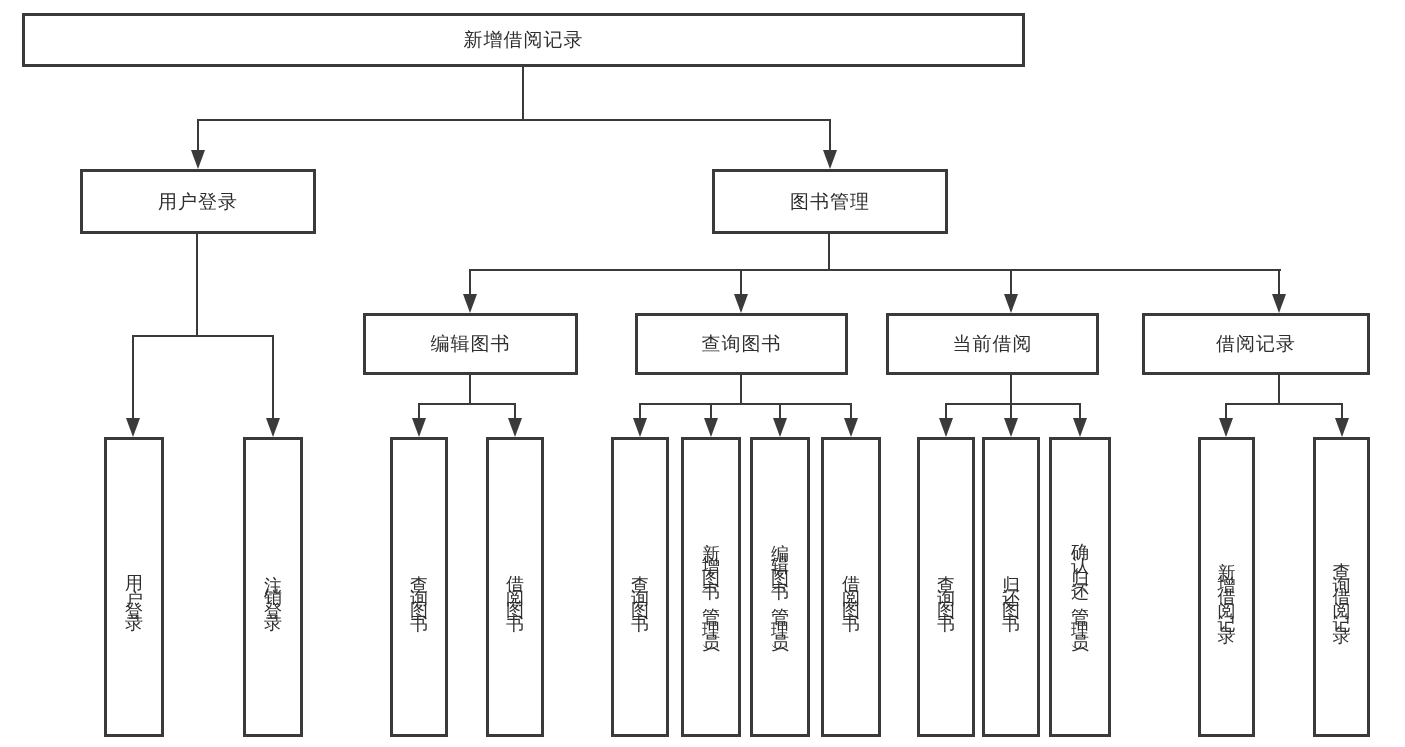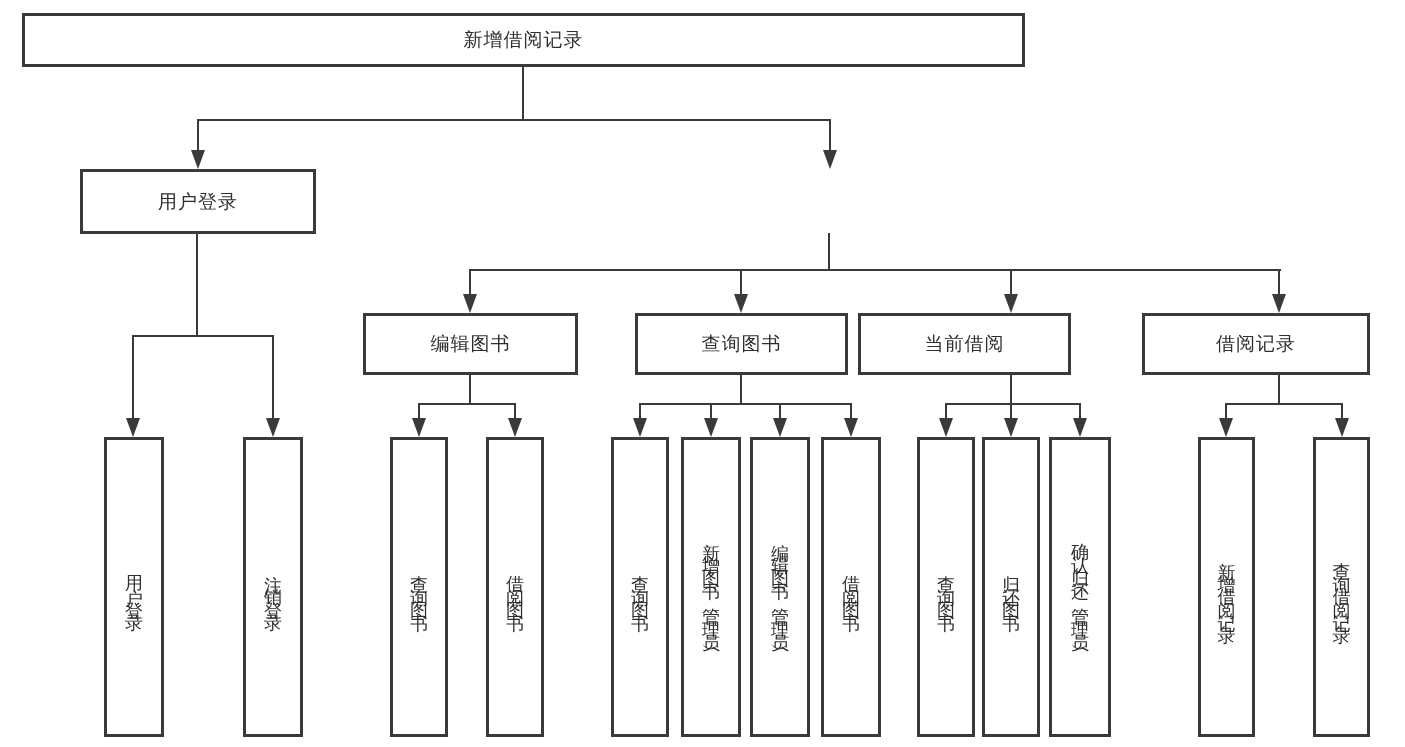--- a/index.html
+++ b/index.html
@@ -92,28 +92,31 @@
   <div class="arr" style="left:1219px;top:418px"></div>
   <div class="arr" style="left:1335px;top:418px"></div>
 
   <div class="box" style="left:22px;top:13px;width:1003px;height:54px">
     <span class="hlabel">新增借阅记录</span>
   </div>
 
   <div class="box" style="left:80px;top:169px;width:236px;height:65px">
     <span class="hlabel">用户登录</span>
   </div>
+  <div class="box" style="left:712px;top:169px;width:236px;height:65px">
+    <span class="hlabel">图书管理</span>
+  </div>
 
   <div class="box" style="left:363px;top:313px;width:215px;height:62px">
     <span class="hlabel">编辑图书</span>
   </div>
   <div class="box" style="left:635px;top:313px;width:213px;height:62px">
     <span class="hlabel">查询图书</span>
   </div>
-  <div class="box" style="left:858px;top:313px;width:213px;height:62px">
+  <div class="box" style="left:886px;top:313px;width:213px;height:62px">
     <span class="hlabel">当前借阅</span>
   </div>
   <div class="box" style="left:1142px;top:313px;width:228px;height:62px">
     <span class="hlabel">借阅记录</span>
   </div>
 
   <div class="box leaf" style="left:104px;top:437px;width:60px;height:300px">
     <span class="vlabel">用户登录</span>
   </div>
   <div class="box leaf" style="left:243px;top:437px;width:60px;height:300px">

